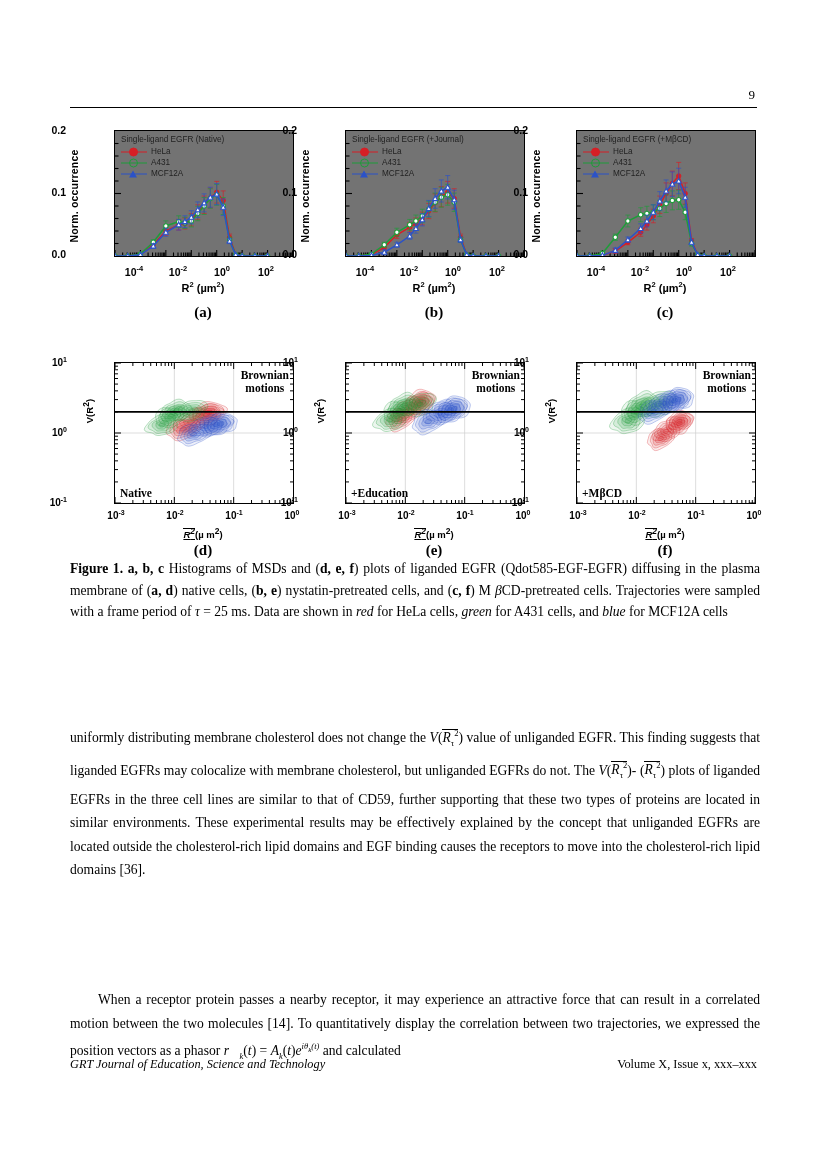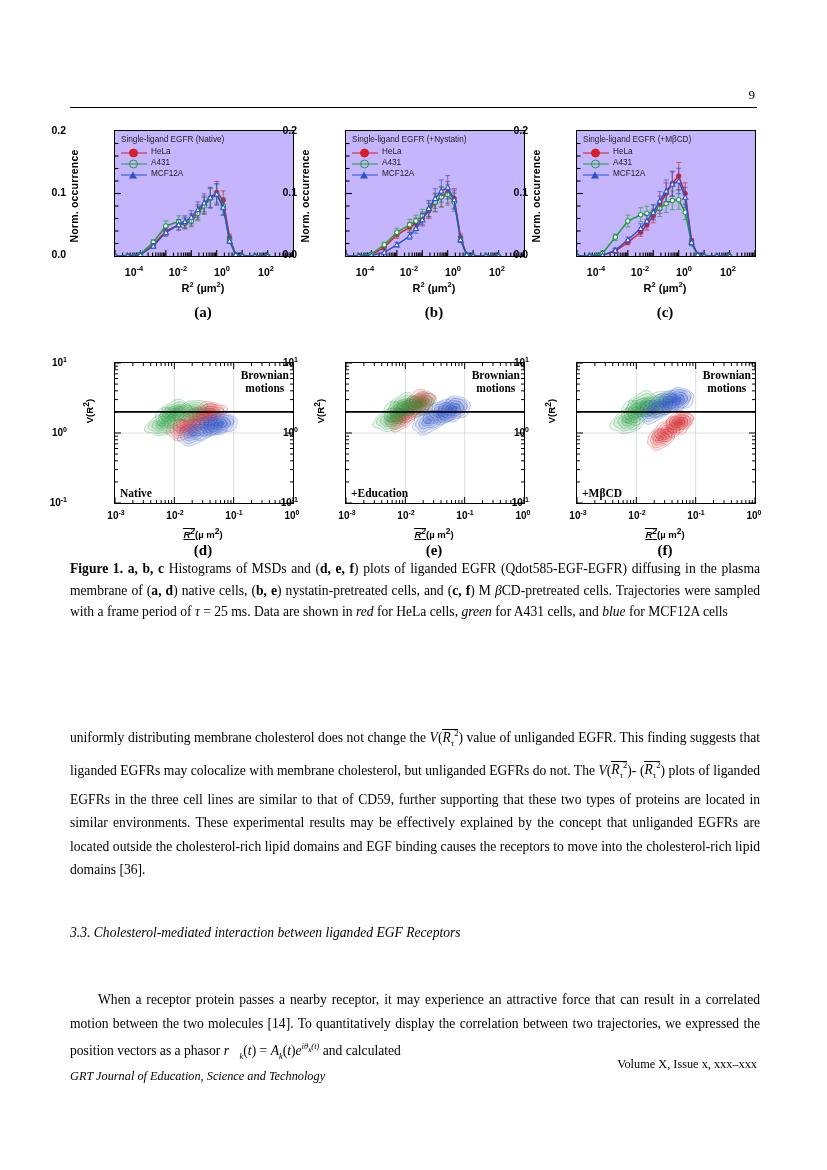--- a/index.html
+++ b/index.html
@@ -73,21 +73,21 @@
     letter-spacing: .2px;
     white-space: nowrap;
   }
   .hist-plotbox {
     position: absolute;
     left: 44px;
     top: 8px;
     width: 178px;
     height: 125px;
     border: 1.4px solid #000;
-    background: #c4b5fd;
+    background: #737373;
     overflow: hidden;
   }
   .hist-ytick {
     position: absolute;
     right: 100%;
     margin-right: 4px;
     font-family: "Liberation Sans", sans-serif;
     font-size: 10.5px;
     font-weight: bold;
     white-space: nowrap;
@@ -129,21 +129,21 @@
     position: absolute;
     left: 6px;
     top: 3px;
     font-family: "Liberation Sans", sans-serif;
     font-size: 8.2px;
     line-height: 11px;
     color: #222;
     white-space: nowrap;
   }
   .legend .title { display:block; margin-bottom: 1px; }
-  .legend-row { display: flex; align-items: flex-end; height: 11px; }
+  .legend-row { display: flex; align-items: center; height: 11px; }
   .legend-key { width: 26px; height: 9px; position: relative; margin-right: 4px; }
   .legend-key i {
     position: absolute; left: 0; top: 50%; width: 26px; height: 0;
     border-top: 1.6px solid currentColor; transform: translateY(-50%);
   }
   .legend-key b {
     position: absolute; left: 8px; top: 50%; width: 7px; height: 7px;
     transform: translate(0,-50%); border: 1.3px solid currentColor;
     border-radius: 50%;
   }
@@ -285,21 +285,21 @@
   .footer {
     position: absolute;
     left: 70px;
     right: 70px;
     top: 1057px;
     display: flex;
     justify-content: space-between;
     font-family: "Liberation Serif", serif;
     font-size: 12.3px;
   }
-  .footer-left { font-style: italic; margin-top: 12px; }
+  .footer-left { font-style: italic; }
 
   
   .ovb { border-top: 1px solid #000; }
   .mi { font-style: italic; text-decoration: underline; }
   sub.s { font-size: 8.5px; }
   sup.s { font-size: 8.5px; }
 </style>
 </head>
 <body>
 
@@ -515,21 +515,21 @@
         <div class="hist-xtick" style="left:152px; top:133px">10<sup>0</sup></div>
         <div class="hist-xtick" style="left:196px; top:133px">10<sup>2</sup></div>
         <div class="hist-xlabel">R<sup>2</sup> (µm<sup>2</sup>)</div>
         <div class="panel-letter">(a)</div>
       </div>
 
       <div class="panel hist-panel">
         <div class="hist-ylabel">Norm. occurrence</div>
         <div class="hist-plotbox">
           <div class="legend">
-            <span class="title">Single-ligand EGFR (+Nystatin)</span>
+            <span class="title">Single-ligand EGFR (+Journal)</span>
             <div class="legend-row">
               <span class="legend-key" style="color:#d61f26">
                   <i></i>
                   <b class="filled"></b>
                 </span>
               <span class="legend-label">HeLa</span>
             </div>
             <div class="legend-row">
               <span class="legend-key" style="color:#1f9c3a">
                   <i></i>
@@ -1474,21 +1474,20 @@
 
   <div class="caption">
     <b>Figure 1.</b>
     <b>a, b, c</b><span> Histograms of MSDs and (</span><b>d, e, f</b><span>) plots of liganded EGFR (Qdot585-EGF-EGFR) diffusing in the plasma membrane of (</span><b>a, d</b><span>) native cells, (</span><b>b, e</b><span>) nystatin-pretreated cells, and (</span><b>c, f</b><span>) M </span><i>β</i><span>CD-pretreated cells. Trajectories were sampled with a frame period of </span><i>τ</i><span> = 25 ms. Data are shown in </span><i>red</i><span> for HeLa cells, </span><i>green</i><span> for A431 cells, and </span><i>blue</i><span> for MCF12A cells</span>
   </div>
 
   <div class="body-text" id="para1">
     <span>uniformly distributing membrane cholesterol does not change the </span><span class="math"><i>V</i>(<span class="ovb"><i>R</i><sub class="s">τ</sub><sup class="s">2</sup></span>)</span><span> value of unliganded EGFR. This finding suggests that liganded EGFRs may colocalize with membrane cholesterol, but unliganded EGFRs do not. The </span><span class="math"><i>V</i>(<span class="ovb"><i>R</i><sub class="s">τ</sub><sup class="s">2</sup></span>)- (<span class="ovb"><i>R</i><sub class="s">τ</sub><sup class="s">2</sup></span>)</span><span> plots of liganded EGFRs in the three cell lines are similar to that of CD59, further supporting that these two types of proteins are located in similar environments. These experimental results may be effectively explained by the concept that unliganded EGFRs are located outside the cholesterol-rich lipid domains and EGF binding causes the receptors to move into the cholesterol-rich lipid domains [36].</span>
   </div>
 
-  <div class="section-head">3.3.  Cholesterol-mediated interaction between liganded EGF Receptors</div>
 
   <div class="body-text indent" id="para2">
     <span>When a receptor protein passes a nearby receptor, it may experience an attractive force that can result in a correlated motion between the two molecules [14]. To quantitatively display the correlation between two trajectories, we expressed the position vectors as a phasor </span><span class="math"><i>r⃗<sub class="s">k</sub></i>(<i>t</i>) = <i>A<sub class="s">k</sub></i>(<i>t</i>)<i>e<sup class="s">iθ<sub>k</sub>(t)</sup></i></span><span> and calculated</span>
   </div>
 
   <div class="footer">
     <div class="footer-left">GRT Journal of Education, Science and Technology</div>
     <div class="footer-right">Volume X, Issue x, xxx–xxx</div>
   </div>
 </div>

